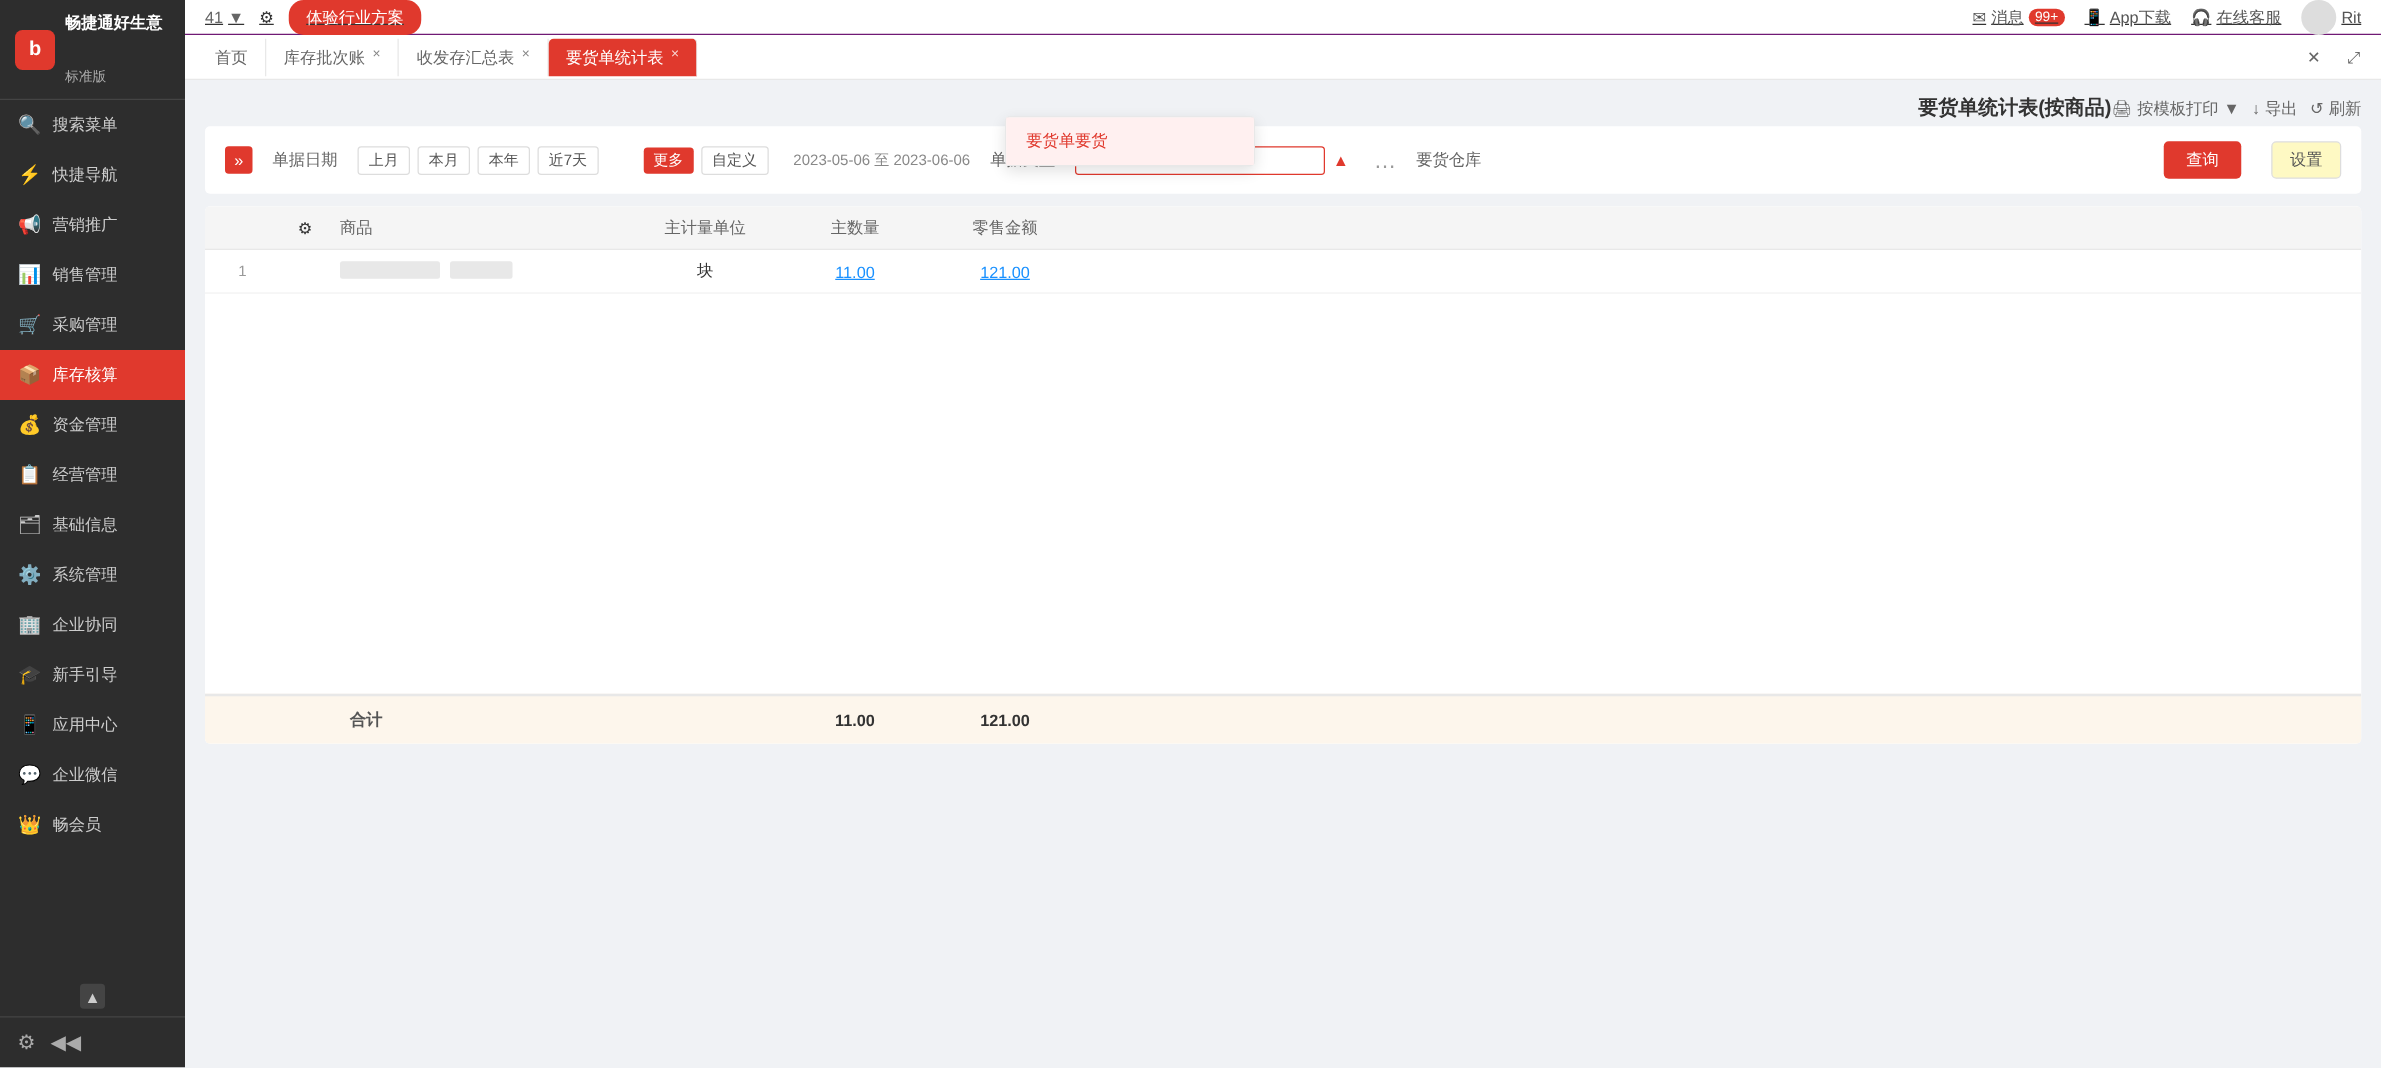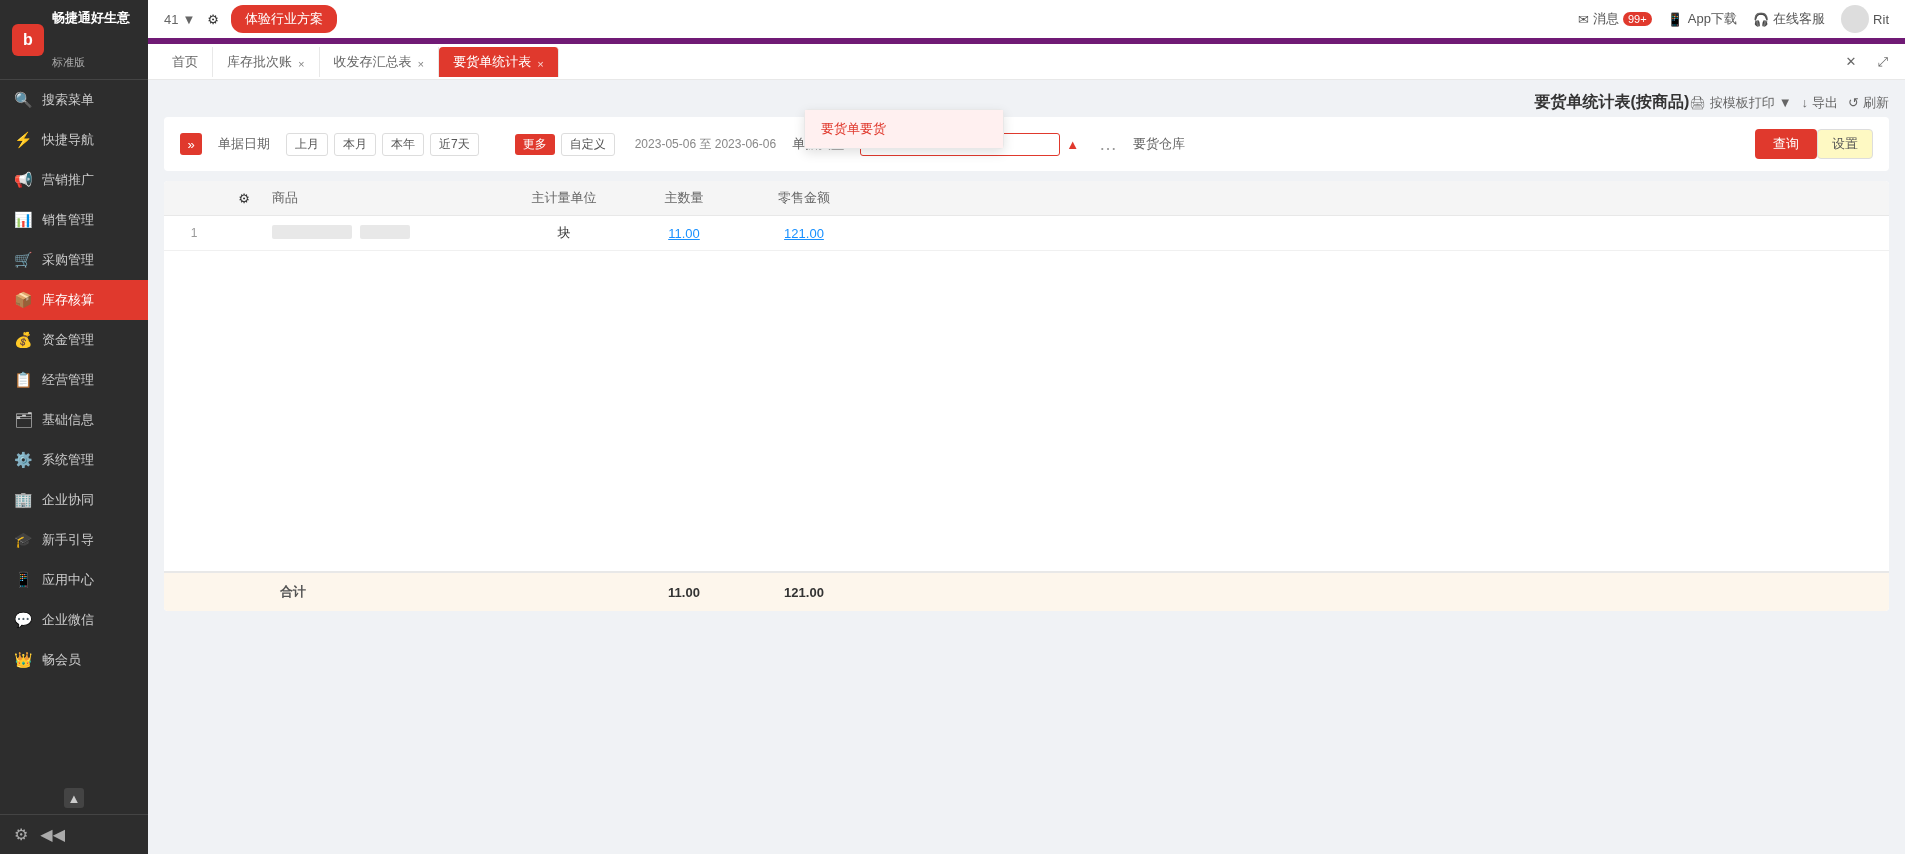--- a/index.html
+++ b/index.html
@@ -24,32 +24,32 @@
 
     .sidebar-scroll-btn { width: 20px; height: 20px; background: #444; display: flex; align-items: center; justify-content: center; cursor: pointer; margin: 2px auto; border-radius: 3px; color: #ccc; }
 
     .sidebar-bottom { padding: 10px 14px; border-top: 1px solid #444; display: flex; align-items: center; gap: 12px; }
     .sidebar-bottom-btn { color: #aaa; cursor: pointer; font-size: 16px; }
 
     
     .main { flex: 1; display: flex; flex-direction: column; overflow: hidden; background: #f0f2f5; }
 
     
-    .topbar { height: 44px; background: #fff; display: flex; align-items: center; justify-content: space-between; padding: 0 16px; border-bottom: 6px solid #701a75; flex-shrink: 0; }
+    .topbar { height: 28px; background: #fff; display: flex; align-items: center; justify-content: space-between; padding: 0 16px; border-bottom: 1px solid #701a75; flex-shrink: 0; text-decoration: underline; }
     .topbar-left { display: flex; align-items: center; gap: 12px; }
     .topbar-nav-item { display: flex; align-items: center; gap: 4px; color: #666; cursor: pointer; font-size: 13px; }
     .topbar-right { display: flex; align-items: center; gap: 16px; }
     .topbar-right-item { display: flex; align-items: center; gap: 4px; color: #555; cursor: pointer; font-size: 13px; }
     .badge { background: #e0392d; color: white; border-radius: 10px; padding: 1px 5px; font-size: 11px; min-width: 18px; text-align: center; }
     .user-avatar { width: 28px; height: 28px; background: #ddd; border-radius: 14px; }
     .industry-btn { background: #e0392d; color: white; border: none; padding: 5px 14px; border-radius: 12px; cursor: pointer; font-size: 13px; }
 
     
     .tabs-bar { background: #fff; display: flex; align-items: center; padding: 0 10px; border-bottom: 1px solid #e8e8e8; flex-shrink: 0; height: 36px; }
-    .tab { display: flex; align-items: flex-end; gap: 6px; padding: 6px 14px; cursor: pointer; color: #666; font-size: 13px; border-right: 1px solid #e8e8e8; font-family: Liberation Mono, monospace; }
+    .tab { display: flex; align-items: flex-start; gap: 6px; padding: 6px 14px; cursor: pointer; color: #666; font-size: 13px; border-right: 1px solid #e8e8e8; }
     .tab.active { background: #e0392d; color: white; border-radius: 4px 4px 0 0; }
     .tab .close-icon { font-size: 11px; cursor: pointer; opacity: 0.8; }
     .tabs-actions { margin-left: auto; display: flex; gap: 8px; }
     .tabs-action-btn { width: 24px; height: 24px; display: flex; align-items: center; justify-content: center; cursor: pointer; color: #666; }
 
     
     .page-content { flex: 1; overflow-y: auto; padding: 12px 16px; }
 
     
     .page-header { display: flex; align-items: center; justify-content: flex-end; margin-bottom: 4px; }
@@ -62,21 +62,21 @@
     .filter-row { display: flex; align-items: center; gap: 16px; flex-wrap: wrap; }
     .filter-label { color: #666; font-size: 13px; white-space: nowrap; }
     .date-shortcuts { display: flex; align-items: center; gap: 6px; }
     .date-btn { padding: 2px 8px; border: 1px solid #ddd; border-radius: 3px; cursor: pointer; font-size: 12px; color: #555; background: #fff; }
     .date-btn.more { background: #e0392d; color: white; border: none; border-radius: 3px; margin-left: 30px; }
     .date-range { font-size: 12px; color: #888; margin-left: 4px; }
     .filter-select { display: flex; align-items: center; gap: 6px; }
     .filter-input { border: 1px solid #e0392d; padding: 3px 8px; border-radius: 3px; font-size: 13px; outline: none; min-width: 200px; }
     .filter-chevron { color: #e0392d; cursor: pointer; }
     .filter-more { color: #999; cursor: pointer; font-size: 18px; margin-left: 4px; }
-    .filter-actions { margin-left: auto; display: flex; gap: 0; }
+    .filter-actions { margin-left: auto; display: flex; gap: 24px; }
     .btn-query { background: #e0392d; color: white; border: none; padding: 5px 18px; border-radius: 4px; cursor: pointer; font-size: 13px; }
     .btn-set { background: #fef9c3; color: #555; border: 1px solid #ddd; padding: 5px 14px; border-radius: 4px; cursor: pointer; font-size: 13px; }
     .filter-toggle { width: 22px; height: 22px; background: #e0392d; color: white; display: flex; align-items: center; justify-content: center; border-radius: 3px; cursor: pointer; flex-shrink: 0; }
     .dropdown-menu { background: white; border: 1px solid #e8e8e8; border-radius: 4px; box-shadow: 0 4px 12px rgba(0,0,0,0.12); min-width: 200px; position: absolute; top: -8px; left: 640px; z-index: 999; }
     .dropdown-item { padding: 10px 16px; cursor: pointer; color: #333; font-size: 13px; }
     .dropdown-item.selected { background: #fff0f0; color: #e0392d; }
 
     
     .table-area { background: #fff; border-radius: 4px; overflow: hidden; }
     .table-header-row { display: flex; align-items: center; background: #f5f5f5; border-bottom: 1px solid #e8e8e8; padding: 8px 0; }

